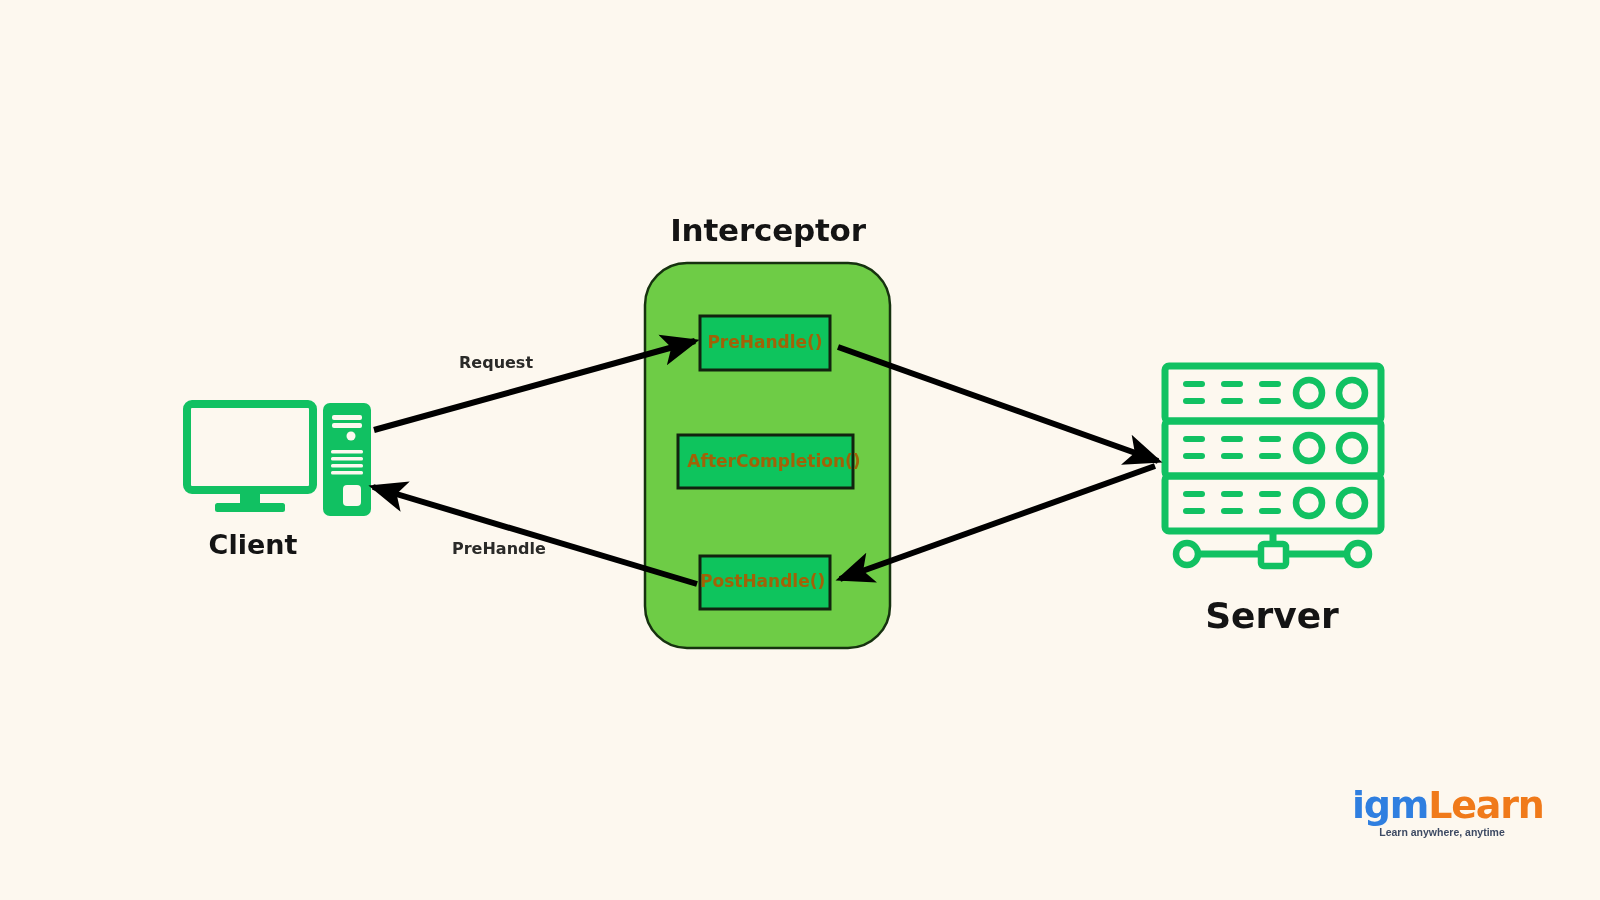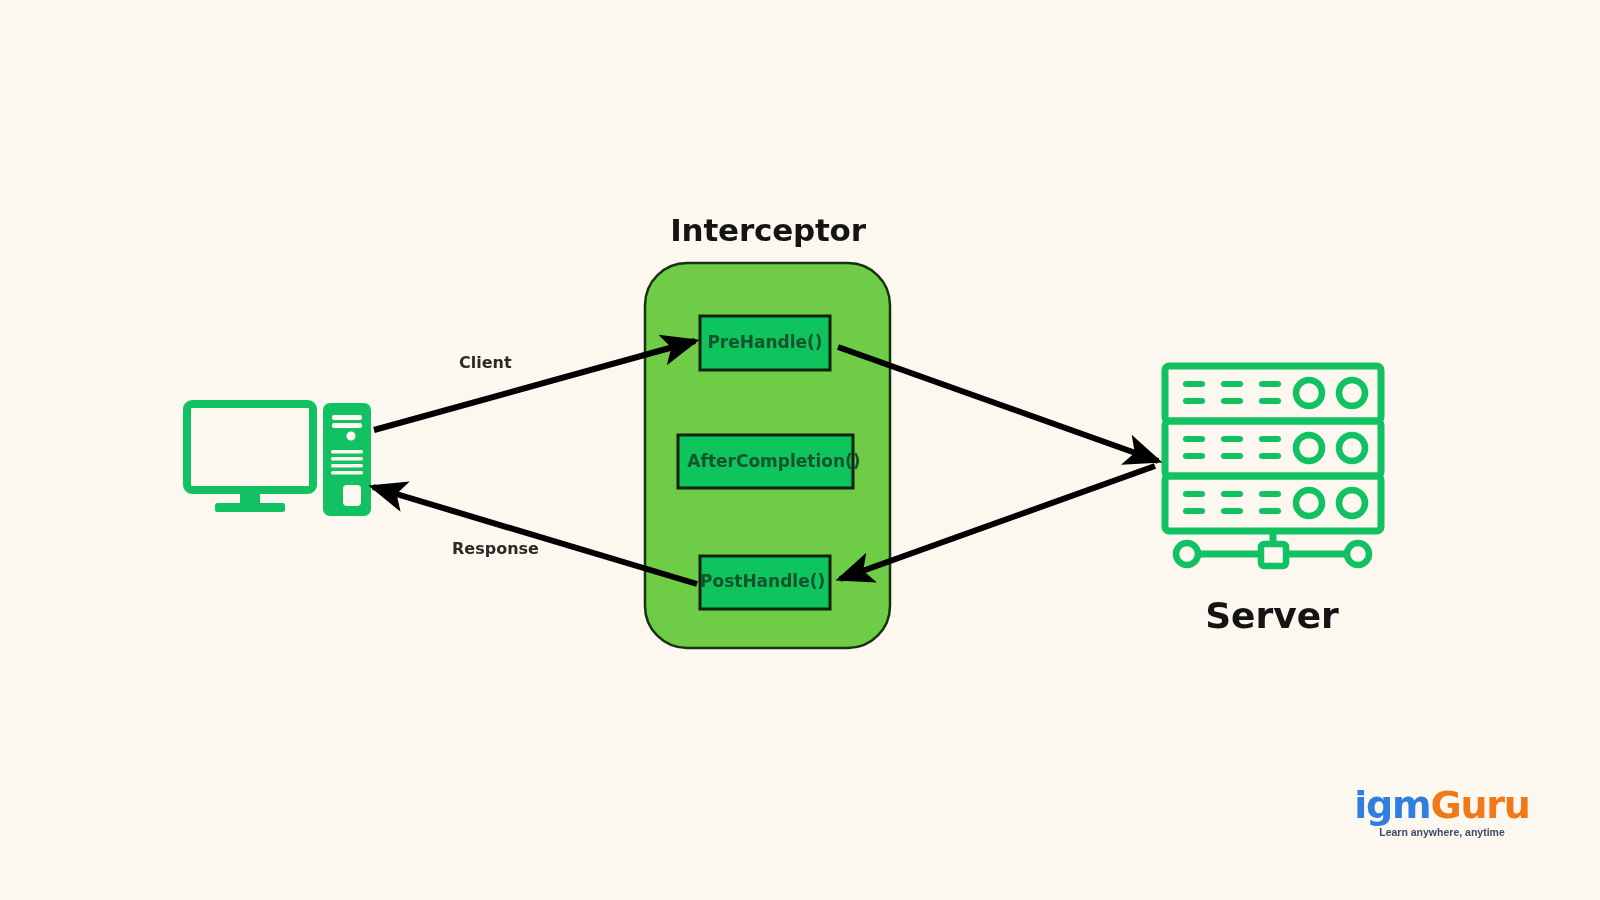--- a/index.html
+++ b/index.html
@@ -67,21 +67,21 @@
     top: 353px;
   }
   #label-response {
     left: 452px;
     top: 539px;
   }
   .stage-label {
     position: absolute;
     font-size: 17px;
     font-weight: 700;
-    color: #14532d;
+    color: #a16207;
     text-align: center;
     white-space: nowrap;
     font-family: "DejaVu Sans", "Liberation Sans", sans-serif;
   }
   #stage-pre  { left: 700px; top: 332px; width: 130px; }
   #stage-after{ left: 679px; top: 451px; width: 190px; }
   #stage-post { left: 700px; top: 571px; width: 116px; }
 
   
   #logo {
@@ -206,31 +206,32 @@
       <line x1="697" y1="584" x2="373" y2="487" stroke="#000000" stroke-width="6" marker-end="url(#arrowhead)"></line>
     </g>
 
     <rect x="700" y="316" width="130" height="54" fill="#0ec45d" stroke="#11220f" stroke-width="3"></rect>
     <rect x="678" y="435" width="175" height="53" fill="#0ec45d" stroke="#11220f" stroke-width="3"></rect>
     <rect x="700" y="556" width="130" height="53" fill="#0ec45d" stroke="#11220f" stroke-width="3"></rect>
   </svg>
 
   <div class="node-label" id="title-interceptor">Interceptor</div>
 
+  <div class="node-label" id="label-client">Client</div>
 
   <div class="node-label" id="label-server">Server</div>
 
-  <div class="edge-label" id="label-request">Client</div>
-
-  <div class="edge-label" id="label-response">Response</div>
+  <div class="edge-label" id="label-request">Request</div>
+
+  <div class="edge-label" id="label-response">PreHandle</div>
 
   <div class="stage-label" id="stage-pre">PreHandle()</div>
 
   <div class="stage-label" id="stage-after">AfterCompletion()</div>
 
   <div class="stage-label" id="stage-post">PostHandle()</div>
 
   <div id="logo">
-    <div id="logo-wordmark"><span class="logo-igm">igm</span><span class="logo-guru">Guru</span></div>
+    <div id="logo-wordmark"><span class="logo-igm">igm</span><span class="logo-guru">Learn</span></div>
     <div id="logo-tagline">Learn anywhere, anytime</div>
   </div>
 
 </div>
 
 </body></html>

